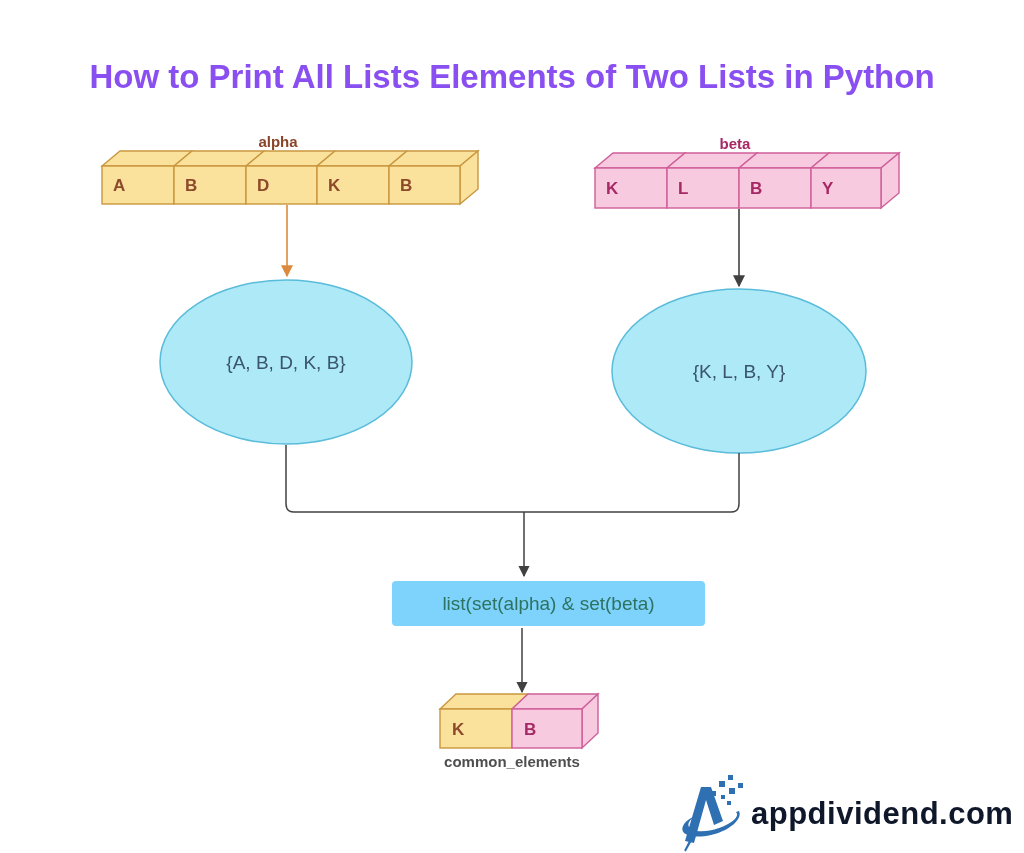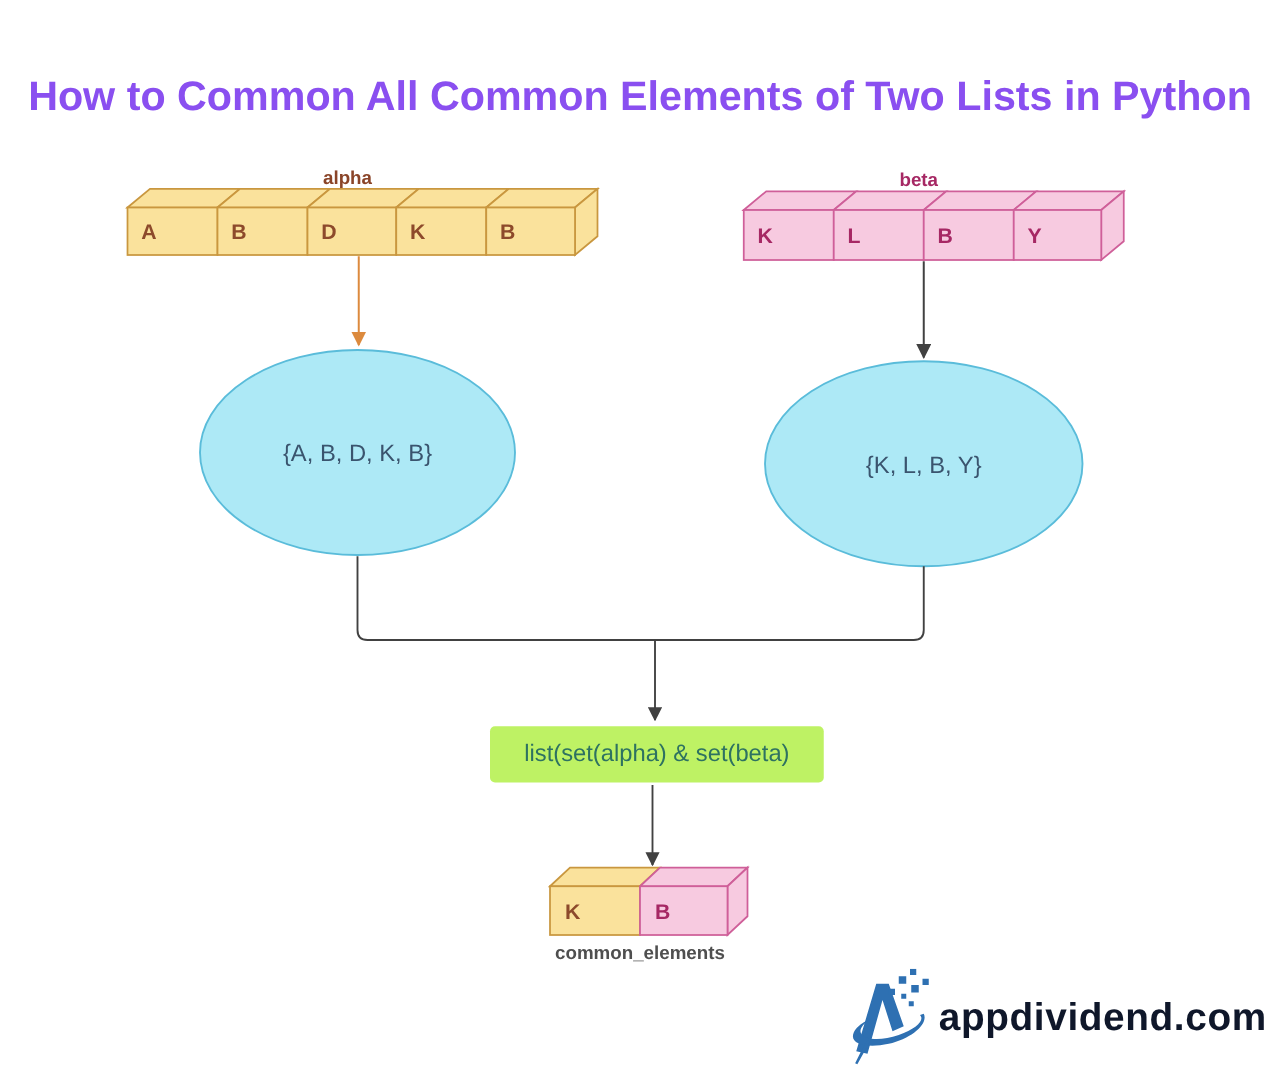--- a/index.html
+++ b/index.html
@@ -26,23 +26,23 @@
   }
   .diagram-svg {
     position: absolute;
     left: 0;
     top: 0;
   }
   .op-box {
     position: absolute;
     left: 392px;
     top: 581px;
-    width: 267px;
+    width: 313px;
     height: 45px;
-    background: #bef264;
+    background: #7dd3fc;
     border-radius: 4px;
     display: flex;
     align-items: center;
     justify-content: center;
   }
   .op-box span {
     font-size: 19px;
     color: #2E7261;
     font-family: "Liberation Sans", sans-serif;
   }
@@ -67,21 +67,21 @@
     color: #0f172a;
     letter-spacing: 0.5px;
     font-family: "Liberation Sans", sans-serif;
   }
 </style>
 </head>
 <body>
 
 <div class="canvas">
 
-  <h1 class="page-title">How to Common All Common Elements of Two Lists in Python</h1>
+  <h1 class="page-title">How to Print All Lists Elements of Two Lists in Python</h1>
 
   <svg class="diagram-svg" width="1024" height="853" viewBox="0 0 1024 853">
     <defs>
       <marker id="arrow-dark" viewBox="0 0 10 10" refX="9" refY="5" markerWidth="7.5" markerHeight="7.5" orient="auto-start-reverse">
         <path d="M0,0 L10,5 L0,10 z" fill="#414141"></path>
       </marker>
       <marker id="arrow-orange" viewBox="0 0 10 10" refX="9" refY="5" markerWidth="7.5" markerHeight="7.5" orient="auto-start-reverse">
         <path d="M0,0 L10,5 L0,10 z" fill="#DC8A3E"></path>
       </marker>
     </defs>

